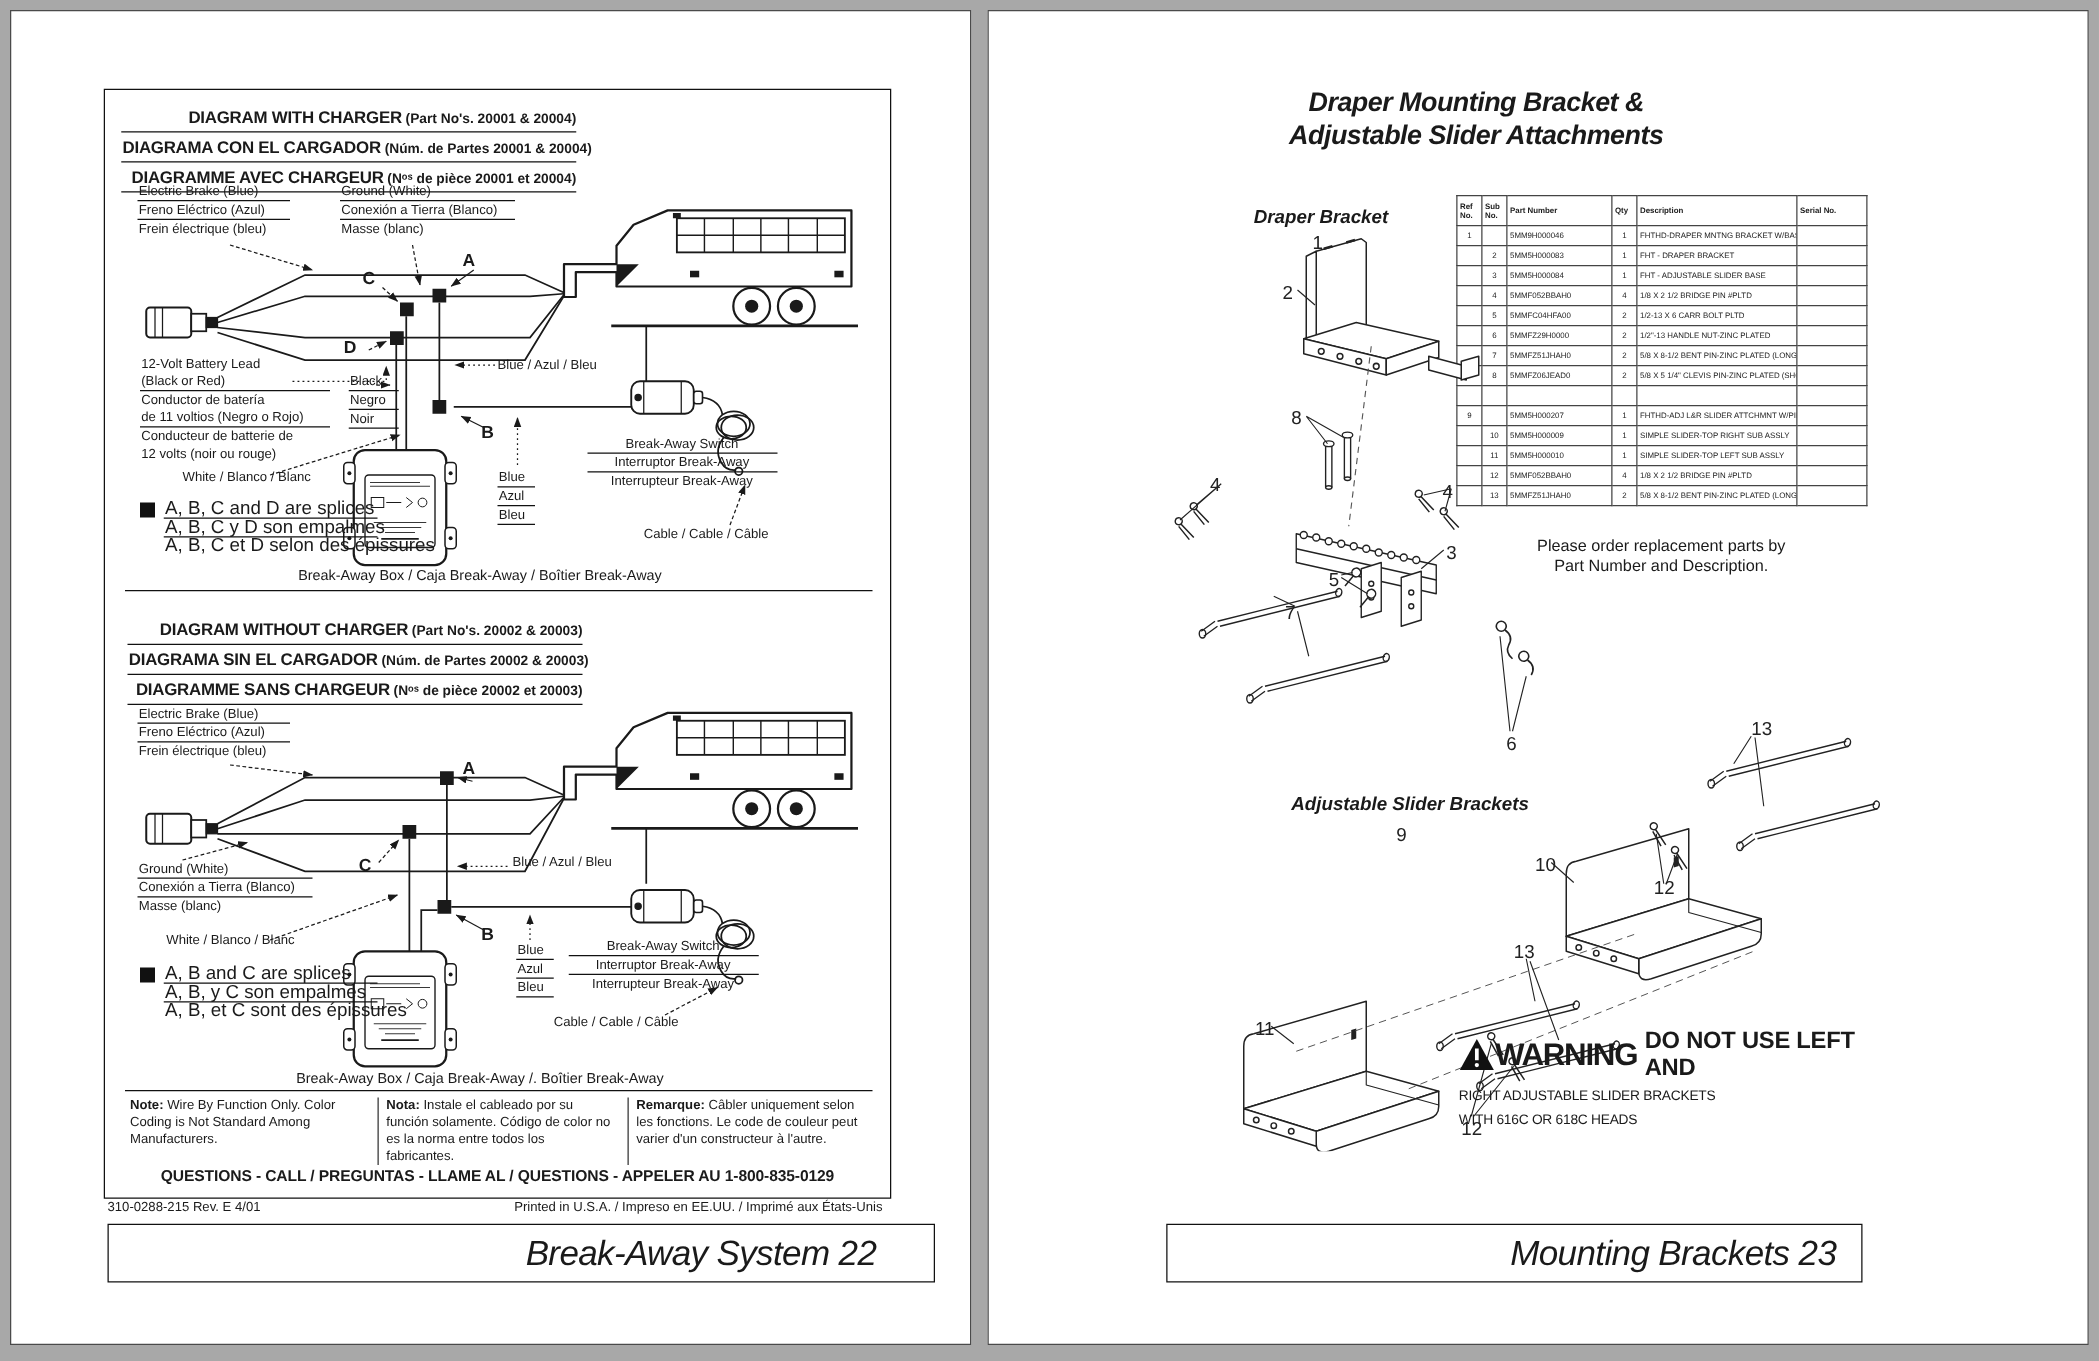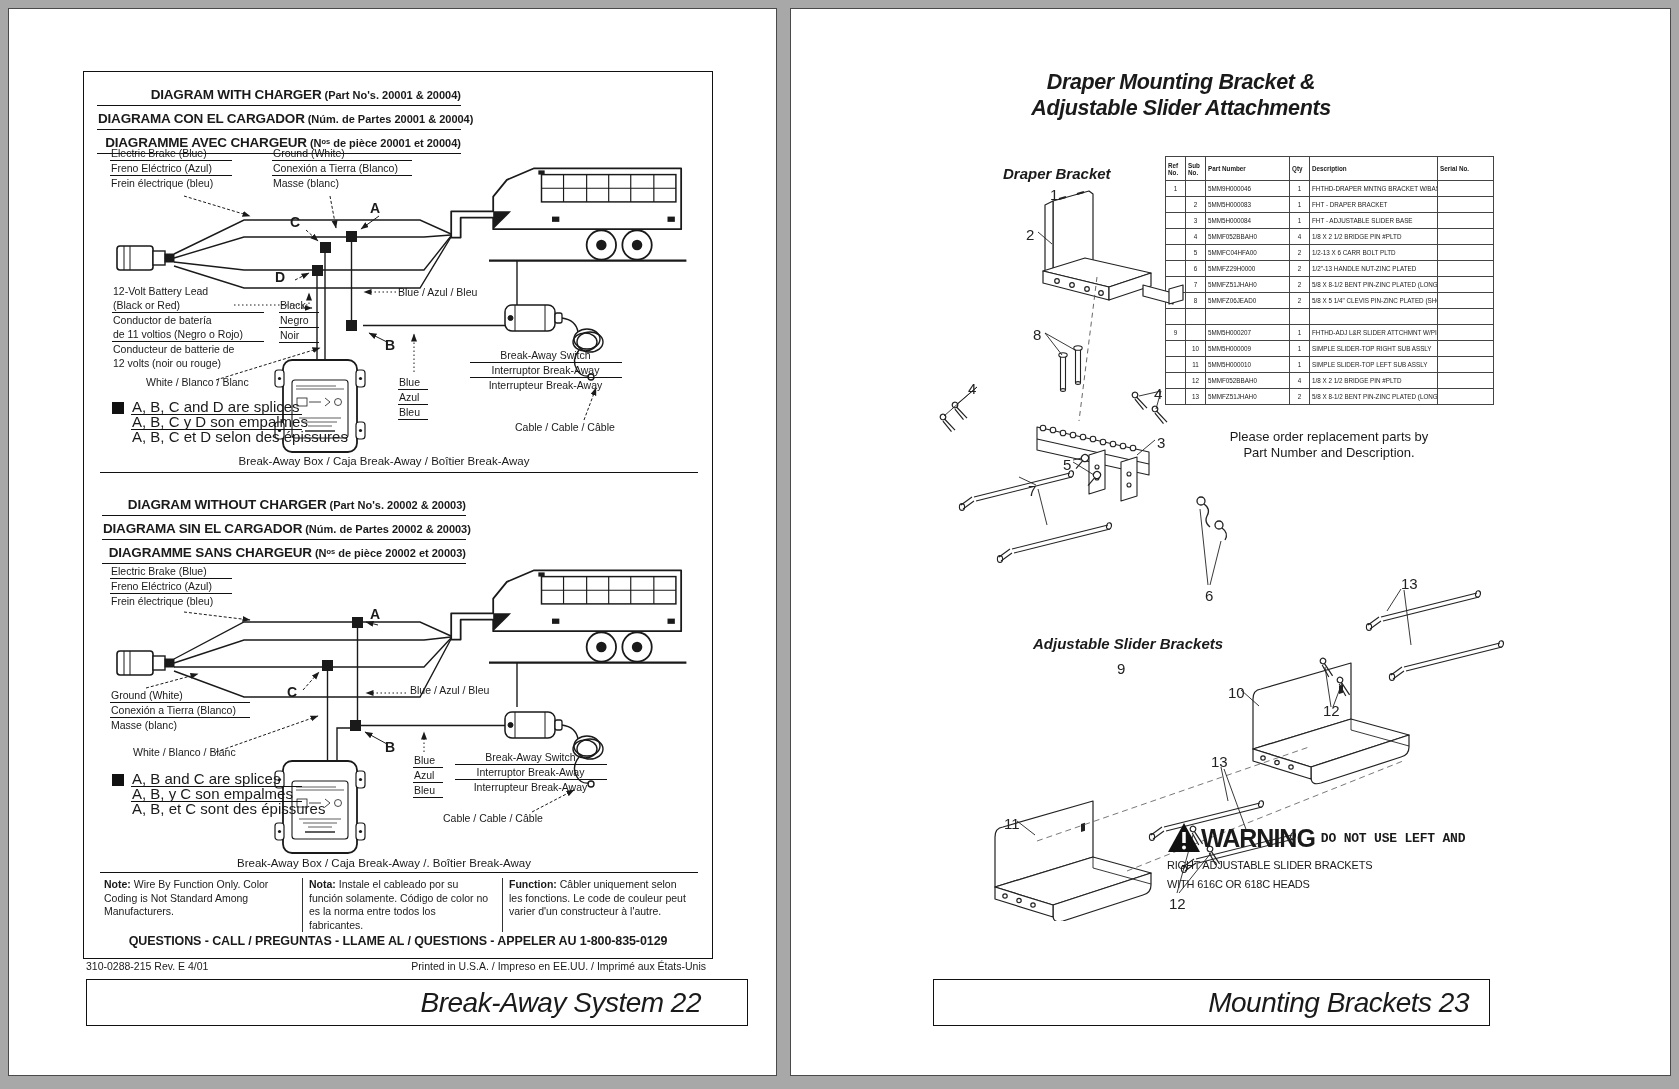--- a/index.html
+++ b/index.html
@@ -41,21 +41,21 @@
   .callout{position:absolute;font-size:15px;color:#222;}
   table.parts{position:absolute;left:374px;top:147px;width:328px;border-collapse:collapse;table-layout:fixed;}
   table.parts th,table.parts td{border:1px solid #444;font-size:6.3px;padding:0 2px;overflow:hidden;white-space:nowrap;}
   table.parts th{height:24px;text-align:left;vertical-align:middle;white-space:normal;line-height:7px;}
   table.parts td{height:16px;}
   td.c,th.c{text-align:center;}
   .ordernote{position:absolute;left:374px;top:420px;width:328px;text-align:center;font-size:13px;line-height:16px;}
   .warn{position:absolute;left:376px;top:813px;width:330px;}
   .warn .l1{display:flex;align-items:center;}
   .warn .w{font-size:25px;font-weight:bold;letter-spacing:-1px;margin-right:6px;}
-  .warn .rest{font-size:13px;font-weight:bold;letter-spacing:-0.2px;font-family:Liberation Mono, monospace;}
+  .warn .rest{font-size:19px;font-weight:bold;letter-spacing:-0.2px;}
   .warn .l2{font-size:11px;font-weight:normal;margin-top:2px;letter-spacing:-0.2px;line-height:19px;}
 </style>
 </head>
 <body>
 
 <svg width="0" height="0" style="position:absolute" aria-hidden="true">
   <defs>
     <marker id="ah" markerWidth="9" markerHeight="8" refX="7.5" refY="3" orient="auto">
       <path d="M0,0 L8,3 L0,6 Z" fill="#1a1a1a"></path>
     </marker>
@@ -327,21 +327,21 @@
         <div>Bleu</div>
       </div>
       <div class="lbl" style="left:359px;top:740px;">Cable / Cable / Câble</div>
       <div class="capt" style="top:785px;">Break-Away Box / Caja Break-Away /. Boîtier Break-Away</div>
 
       <div class="divline" style="top:800px;"></div>
 
       <div class="notes">
         <div class="note n1"><b>Note:</b> <span>Wire By Function Only. Color Coding is Not Standard Among Manufacturers.</span></div>
         <div class="note n2"><b>Nota:</b> <span>Instale el cableado por su función solamente. Código de color no es la norma entre todos los fabricantes.</span></div>
-        <div class="note n3"><b>Function:</b> <span>Câbler uniquement selon les fonctions. Le code de couleur peut varier d'un constructeur à l'autre.</span></div>
+        <div class="note n3"><b>Remarque:</b> <span>Câbler uniquement selon les fonctions. Le code de couleur peut varier d'un constructeur à l'autre.</span></div>
       </div>
       <div class="questions">QUESTIONS - CALL / PREGUNTAS - LLAME AL / QUESTIONS - APPELER AU 1-800-835-0129</div>
     </div>
 
     <div class="docrow">
       <span>310-0288-215  Rev. E  4/01</span>
       <span>Printed in U.S.A. / Impreso en EE.UU. / Imprimé aux États-Unis</span>
     </div>
     <div class="titlebox" style="left:77px;width:662px;padding-right:46px;">
       <span>Break-Away System 22</span>

